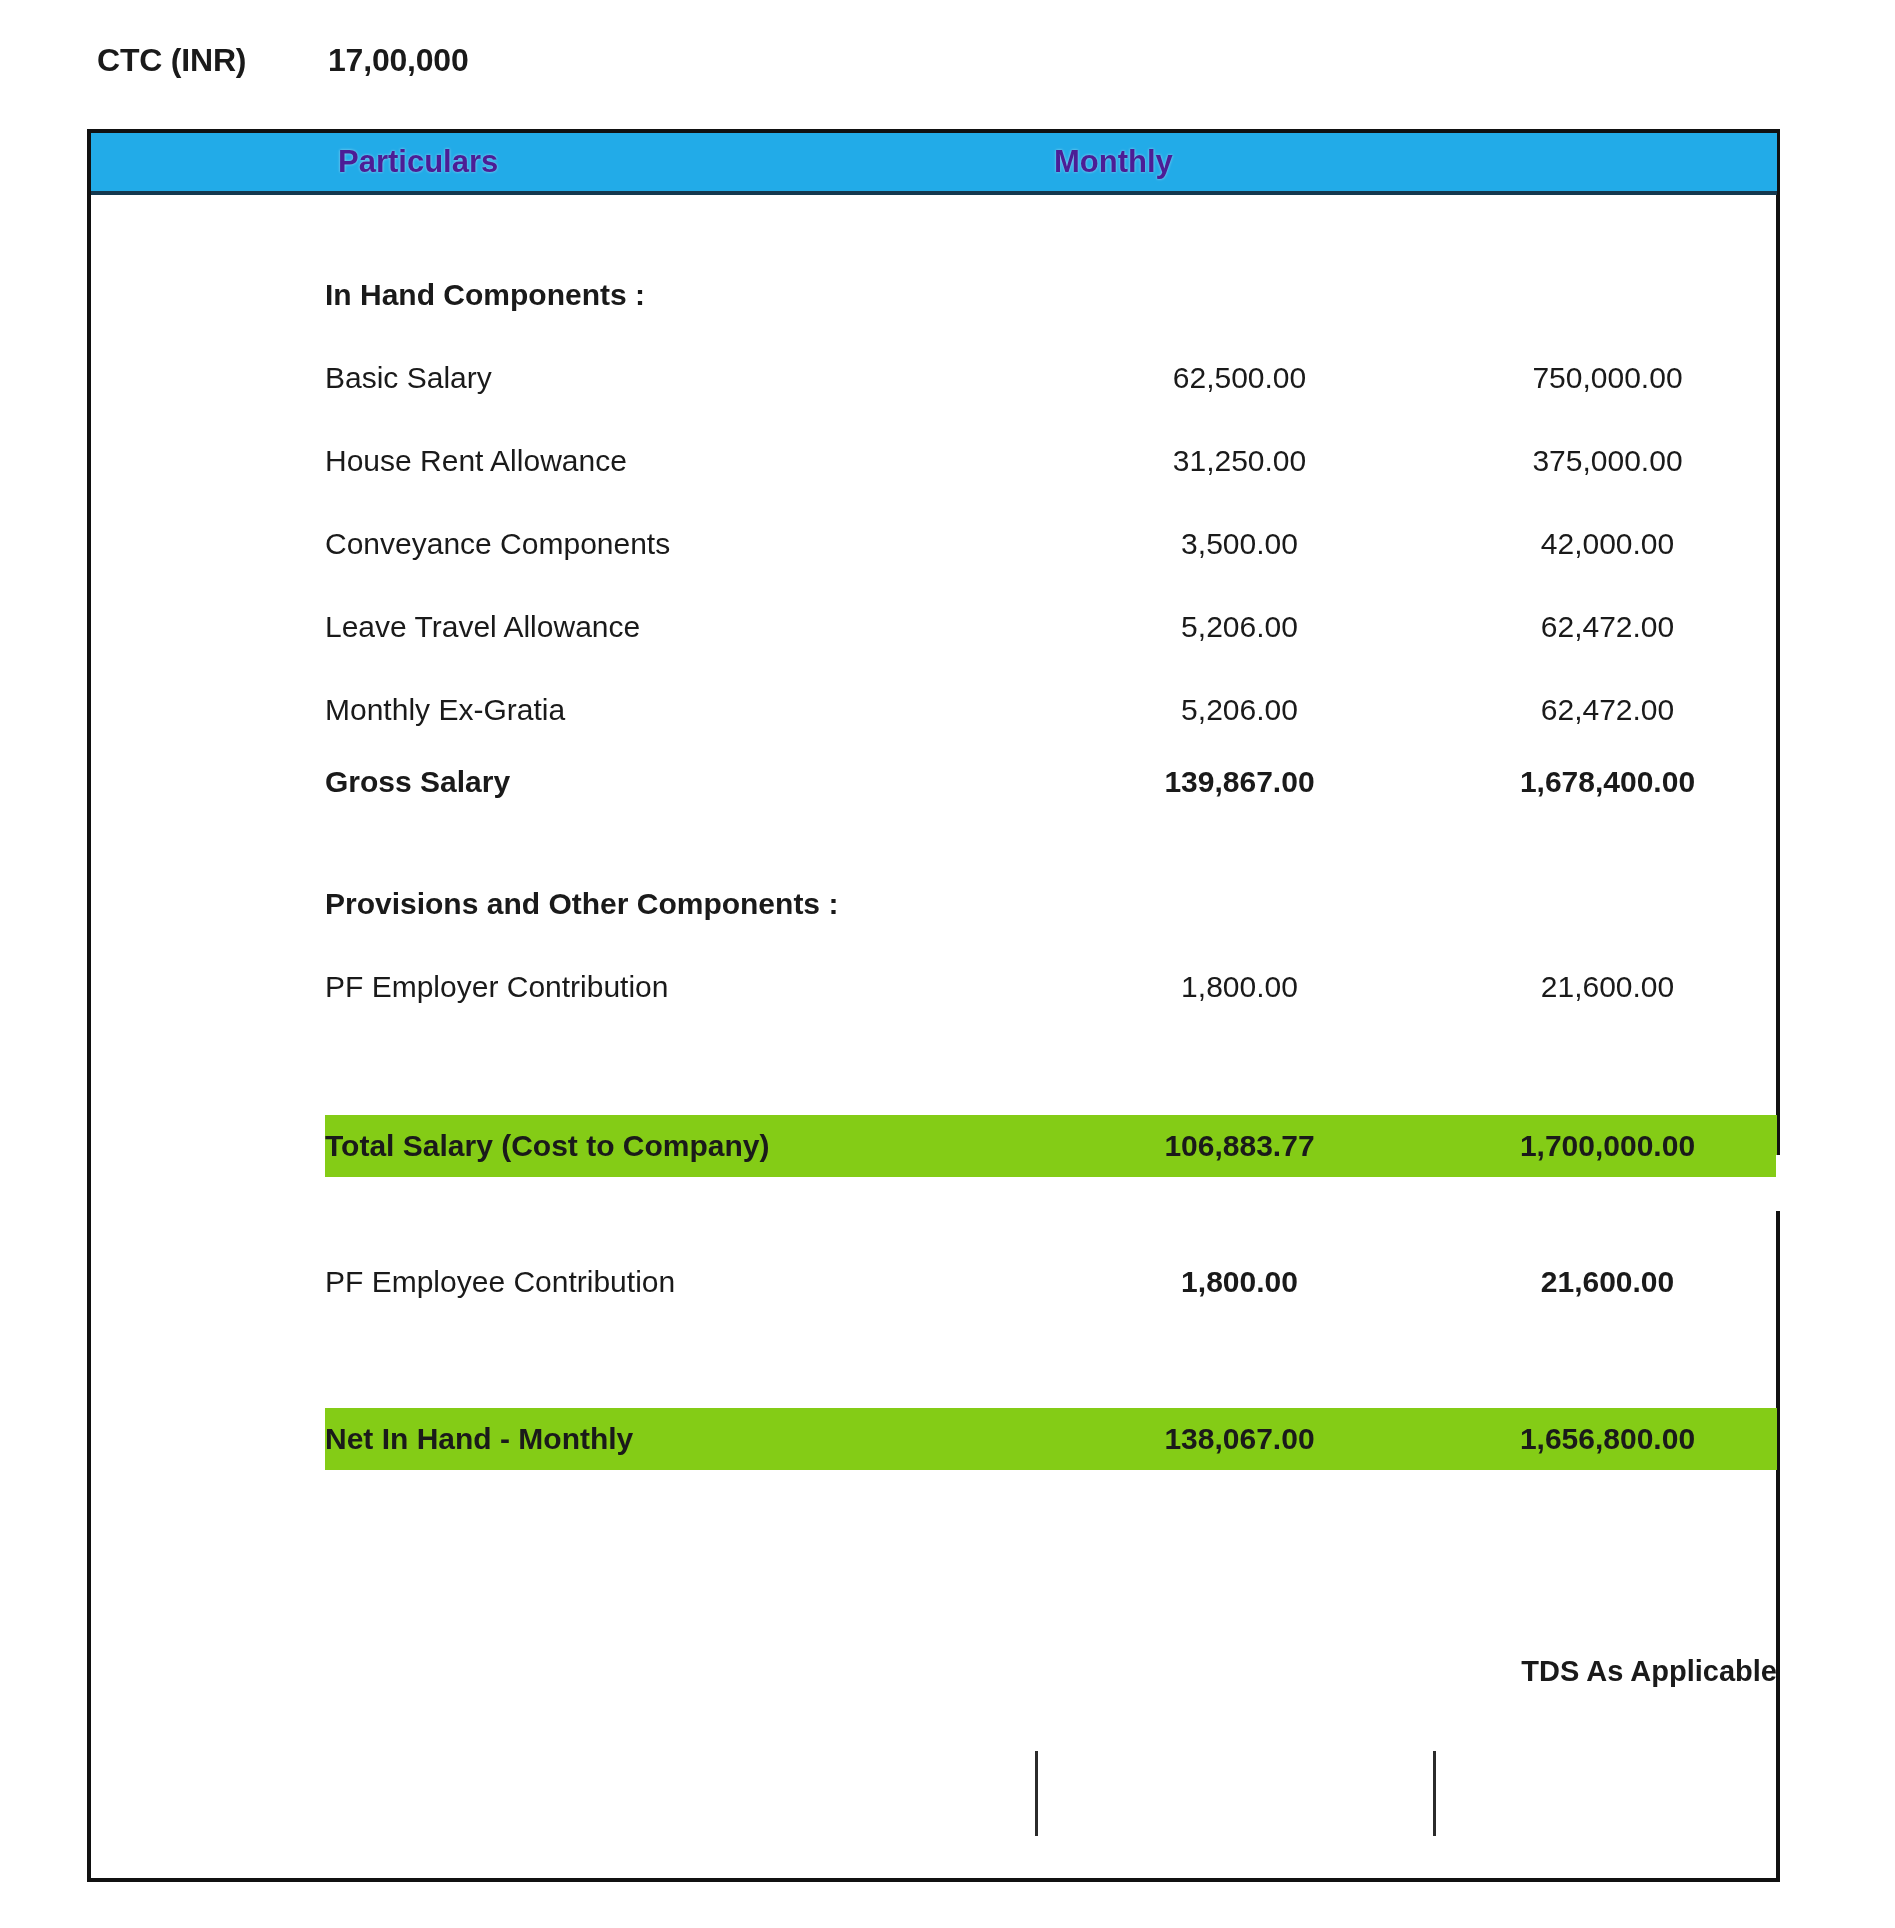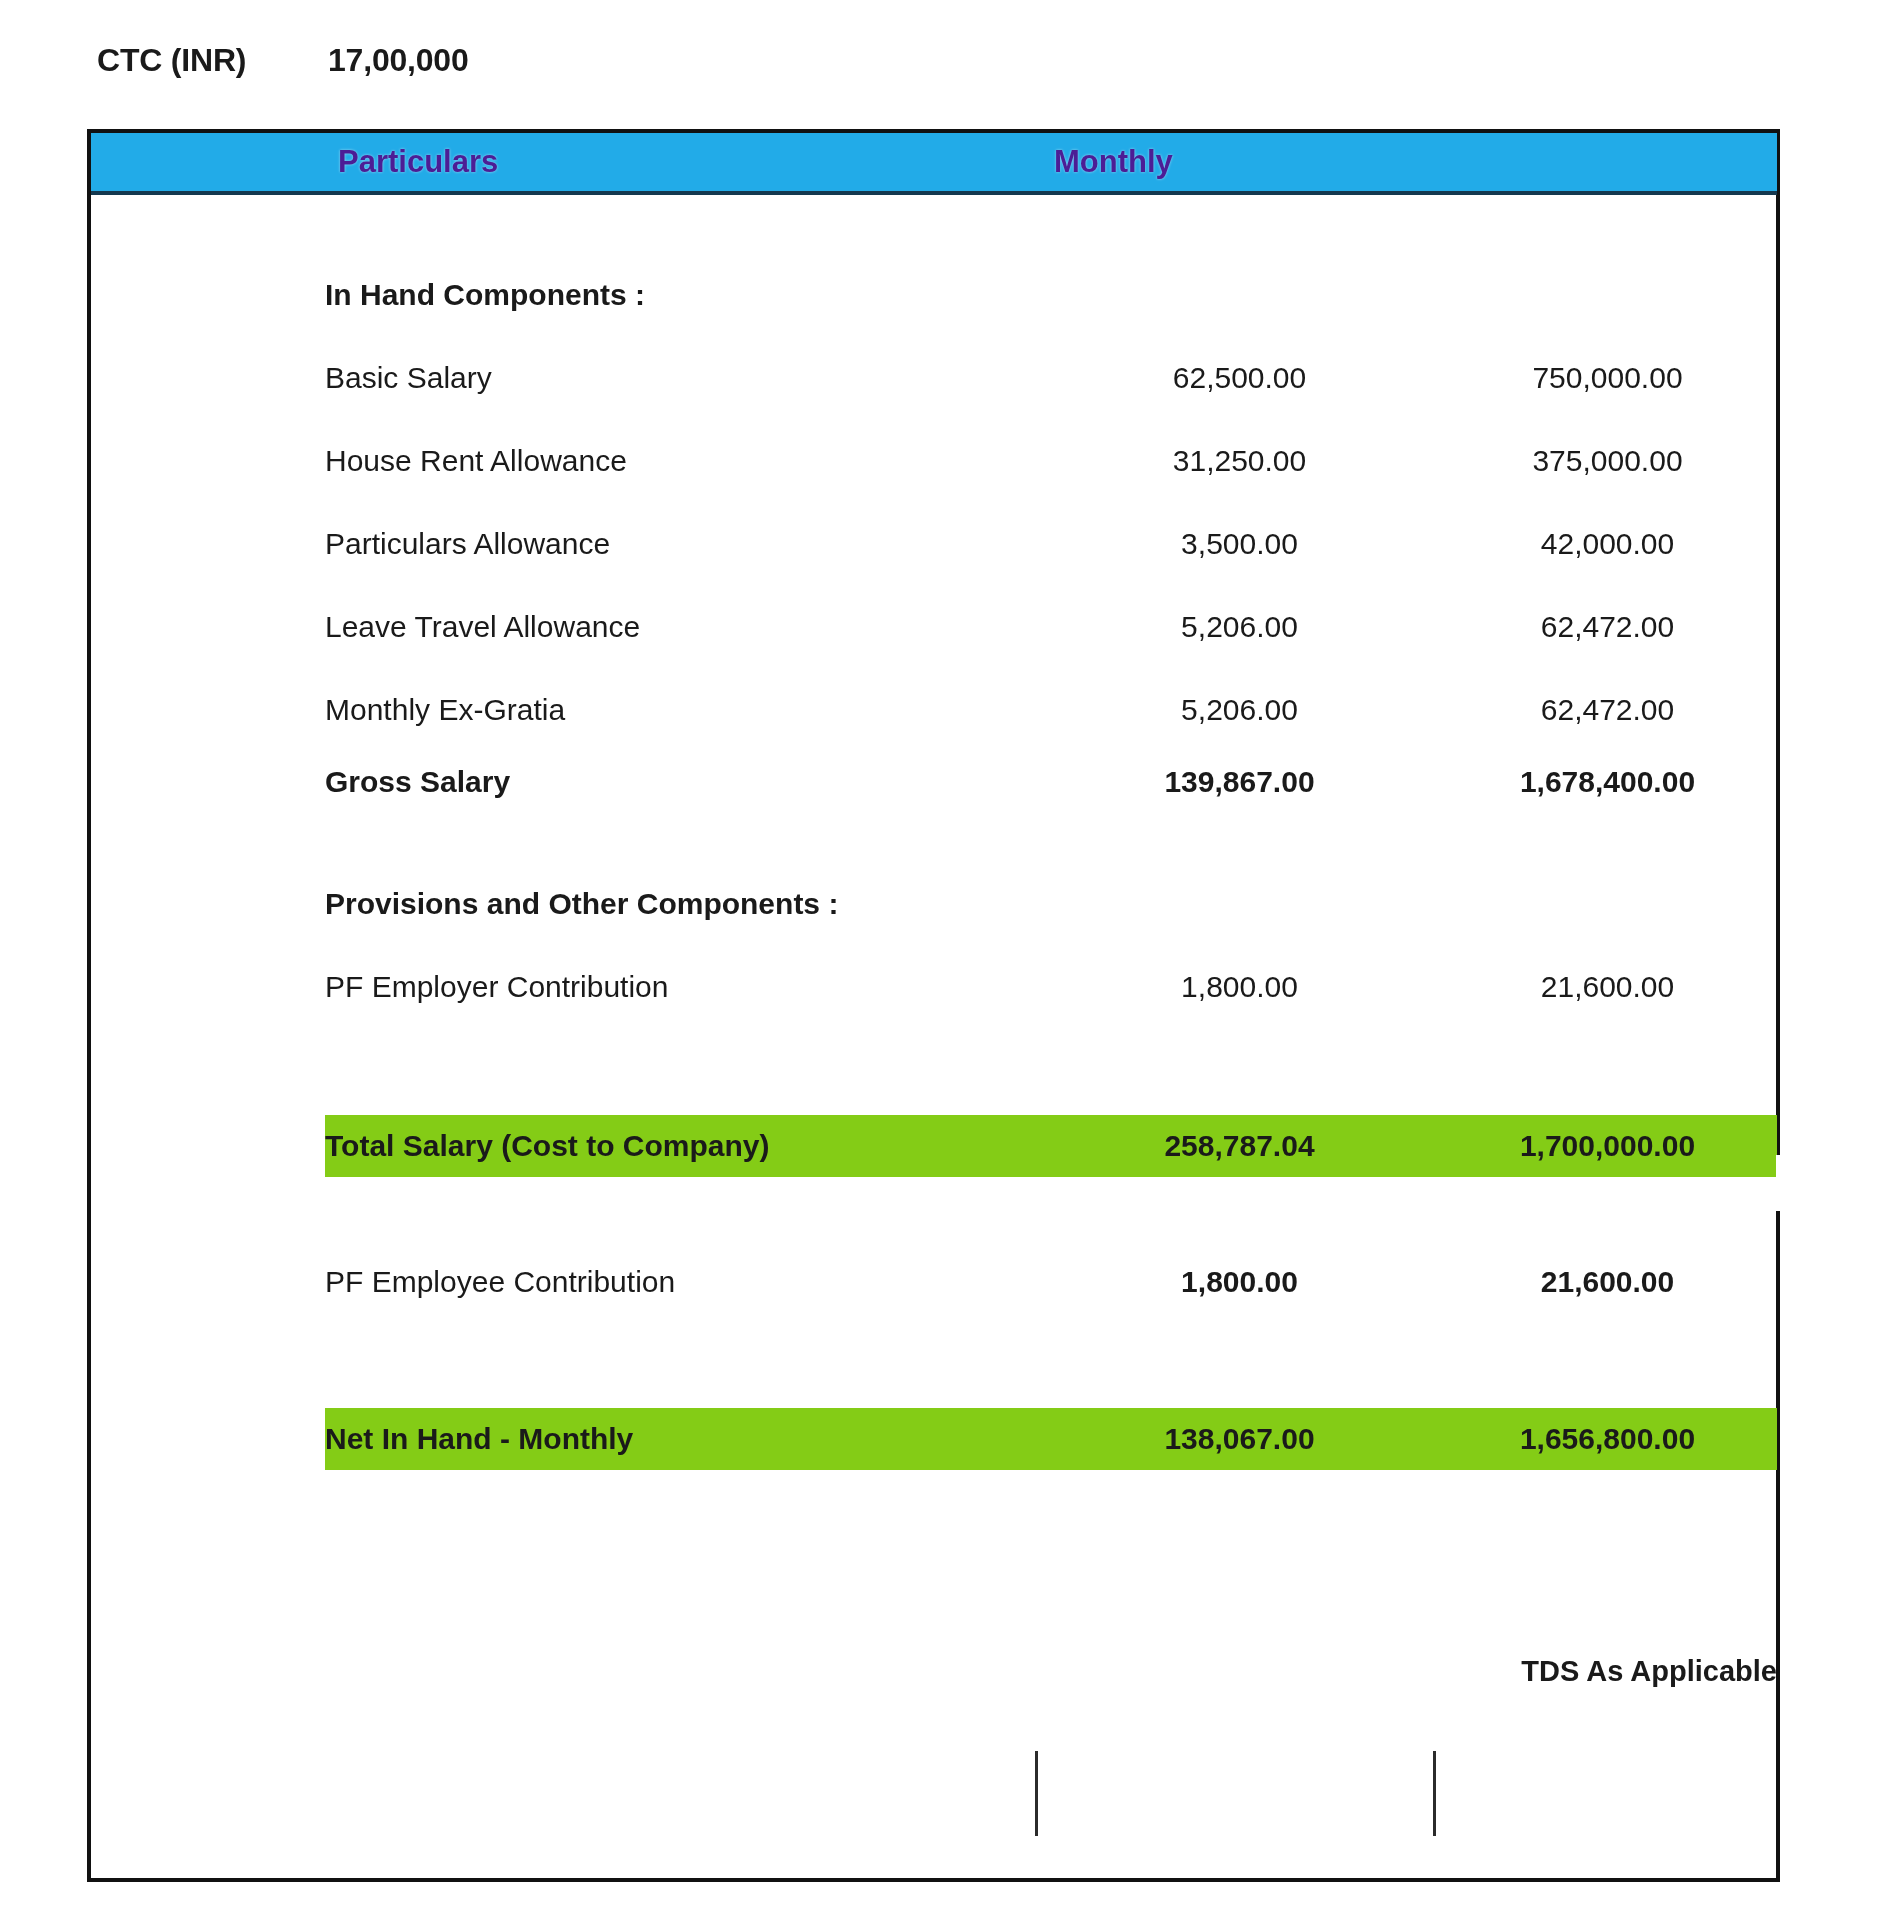--- a/index.html
+++ b/index.html
@@ -204,21 +204,21 @@
     <tr class="r-item">
       <td></td>
       <td class="lbl vline-l">House Rent Allowance</td>
       <td class="num vline-l">31,250.00</td>
       <td class="num vline-l">375,000.00</td>
     </tr>
 
 
     <tr class="r-item">
       <td></td>
-      <td class="lbl vline-l">Particulars Allowance</td>
+      <td class="lbl vline-l">Conveyance Components</td>
       <td class="num vline-l">3,500.00</td>
       <td class="num vline-l">42,000.00</td>
     </tr>
 
     <tr class="r-item">
       <td></td>
       <td class="lbl vline-l">Leave Travel Allowance</td>
       <td class="num vline-l">5,206.00</td>
       <td class="num vline-l">62,472.00</td>
     </tr>
@@ -261,21 +261,21 @@
     <tr>
       <td style="height:87px"></td>
       <td class="vline-l"></td>
       <td class="vline-l"></td>
       <td class="vline-l"></td>
     </tr>
 
     <tr class="totalrow">
       <td></td>
       <td class="lbl bold right shade vline-l">Total Salary  (Cost to Company)</td>
-      <td class="num bold shade vline-l dbl-top dbl-bottom">258,787.04</td>
+      <td class="num bold shade vline-l dbl-top dbl-bottom">106,883.77</td>
       <td class="num bold shade vline-l dbl-top dbl-bottom">1,700,000.00</td>
     </tr>
 
     <tr class="r-gap">
       <td style="height:60px"></td>
       <td class="vline-l"></td>
       <td class="vline-l"></td>
       <td class="vline-l"></td>
     </tr>
 

